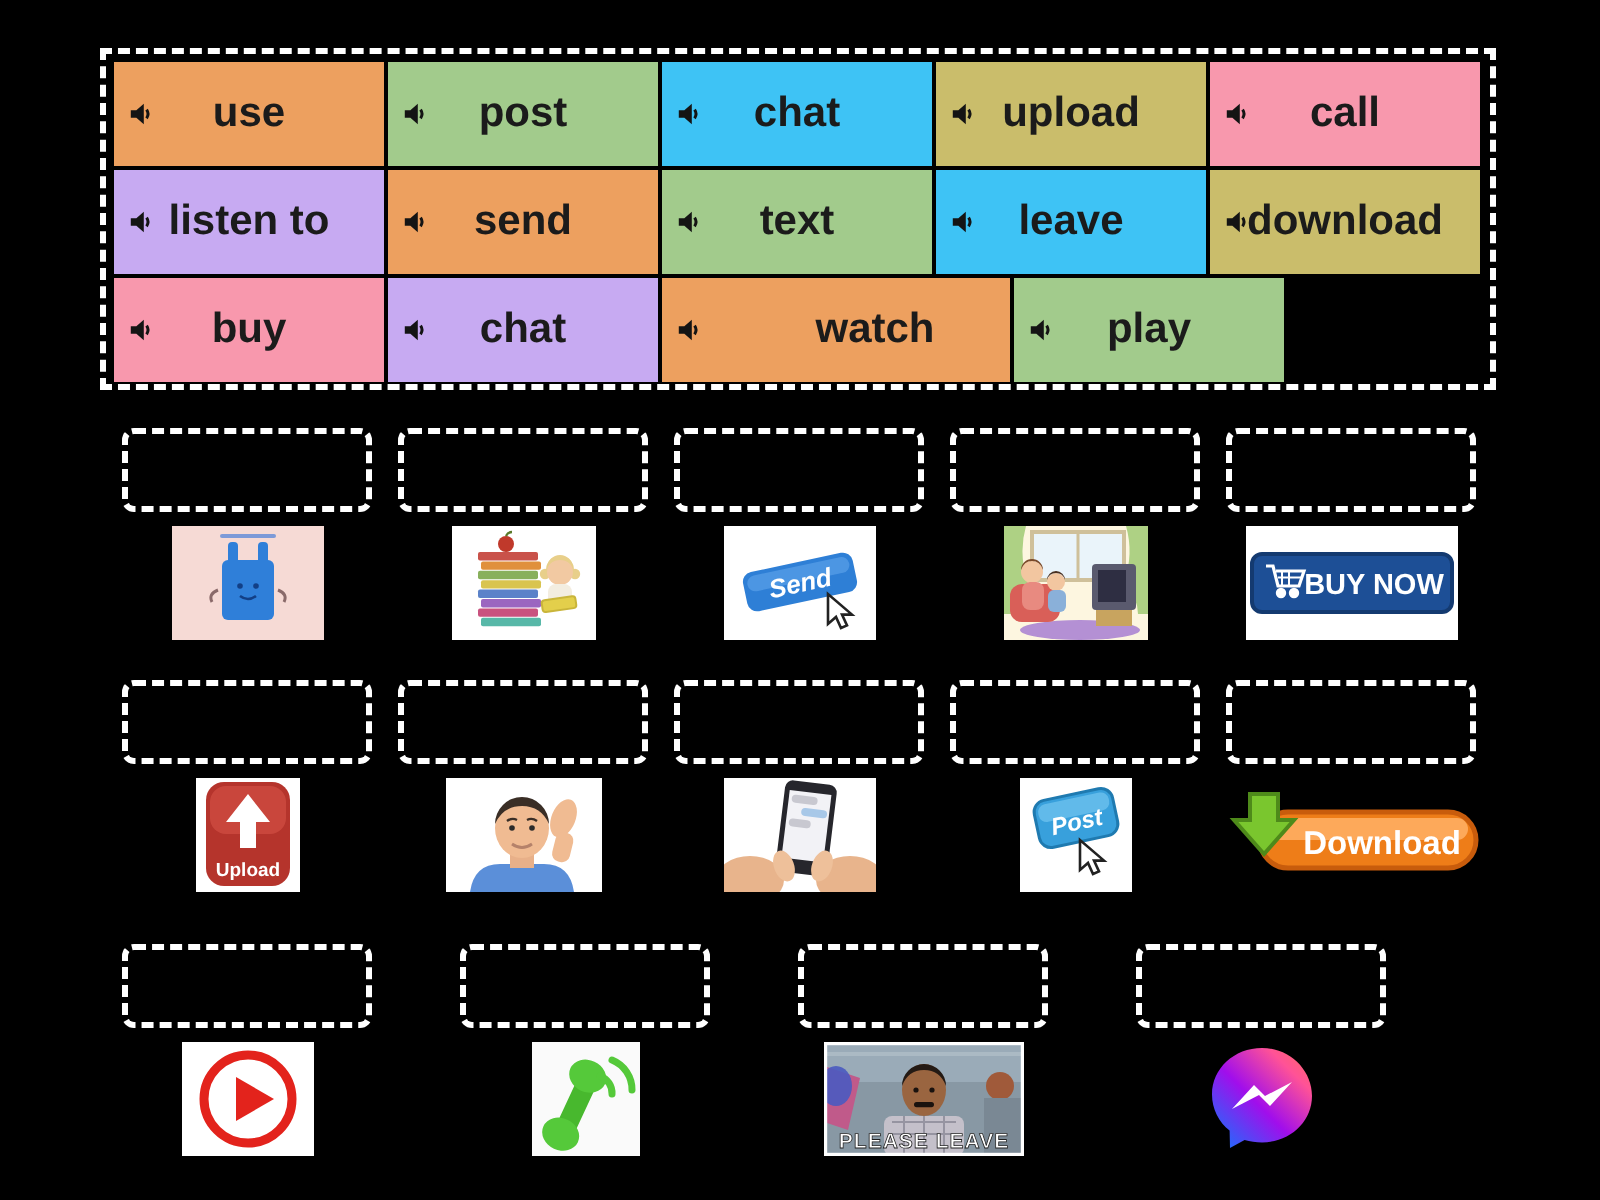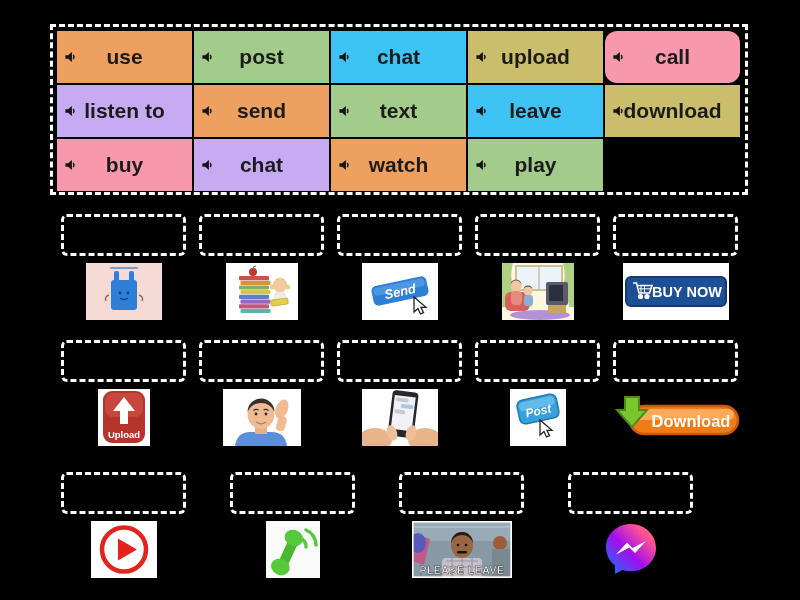--- a/index.html
+++ b/index.html
@@ -52,21 +52,21 @@
         </div>
         <div class="word-tile" style="background: rgb(202, 189, 107);">
           <span class="spk">
             <svg width="13" height="13" viewBox="0 0 14 14">
               <polygon points="1.5,5 4.5,5 8.5,1.5 8.5,12.5 4.5,9 1.5,9" fill="#141414"></polygon>
               <path d="M10 4.7 A4 4 0 0 1 10 9.3" fill="none" stroke="#141414" stroke-width="1.6"></path>
             </svg>
           </span>
           <span>upload</span>
         </div>
-        <div class="word-tile" style="background: rgb(248, 152, 173); border-radius: 12px;">
+        <div class="word-tile" style="background: rgb(248, 152, 173);">
           <span class="spk">
             <svg width="13" height="13" viewBox="0 0 14 14">
               <polygon points="1.5,5 4.5,5 8.5,1.5 8.5,12.5 4.5,9 1.5,9" fill="#141414"></polygon>
               <path d="M10 4.7 A4 4 0 0 1 10 9.3" fill="none" stroke="#141414" stroke-width="1.6"></path>
             </svg>
           </span>
           <span>call</span>
         </div>
       </div>
       <div class="wb-row">
@@ -128,21 +128,21 @@
         </div>
         <div class="word-tile" style="background: rgb(199, 170, 242); align-items: center;">
           <span class="spk">
             <svg width="13" height="13" viewBox="0 0 14 14">
               <polygon points="1.5,5 4.5,5 8.5,1.5 8.5,12.5 4.5,9 1.5,9" fill="#141414"></polygon>
               <path d="M10 4.7 A4 4 0 0 1 10 9.3" fill="none" stroke="#141414" stroke-width="1.6"></path>
             </svg>
           </span>
           <span>chat</span>
         </div>
-        <div class="word-tile" style="background: rgb(237, 160, 95);">
+        <div class="word-tile" style="background: rgb(237, 160, 95); padding-left: 39px;">
           <span class="spk">
             <svg width="13" height="13" viewBox="0 0 14 14">
               <polygon points="1.5,5 4.5,5 8.5,1.5 8.5,12.5 4.5,9 1.5,9" fill="#141414"></polygon>
               <path d="M10 4.7 A4 4 0 0 1 10 9.3" fill="none" stroke="#141414" stroke-width="1.6"></path>
             </svg>
           </span>
           <span>watch</span>
         </div>
         <div class="word-tile" style="background: rgb(162, 203, 140);">
           <span class="spk">

